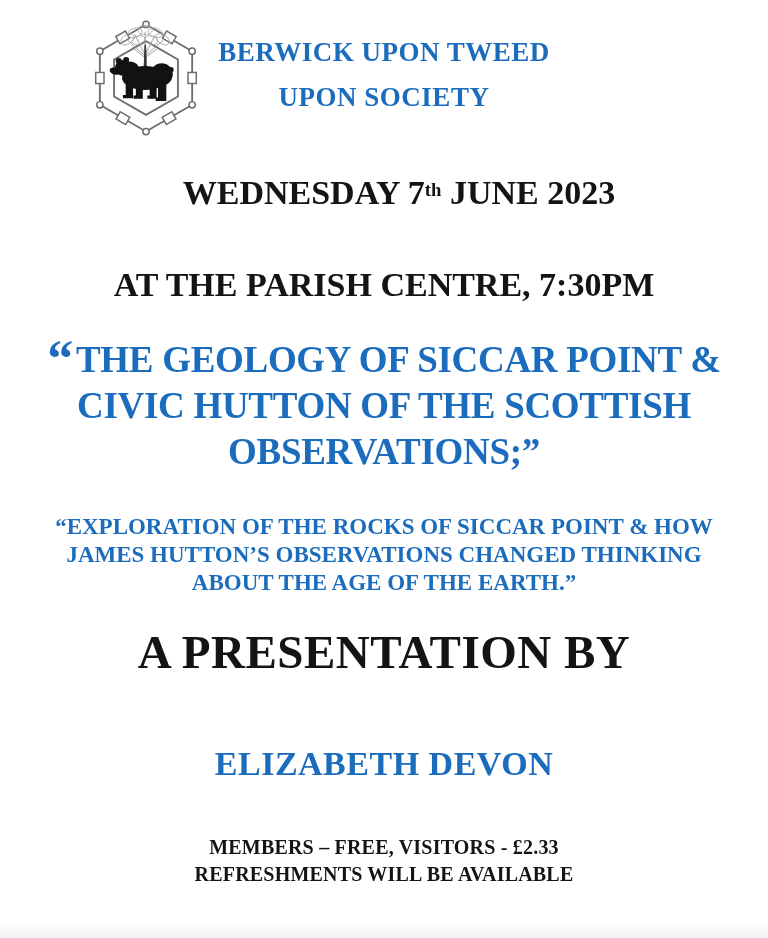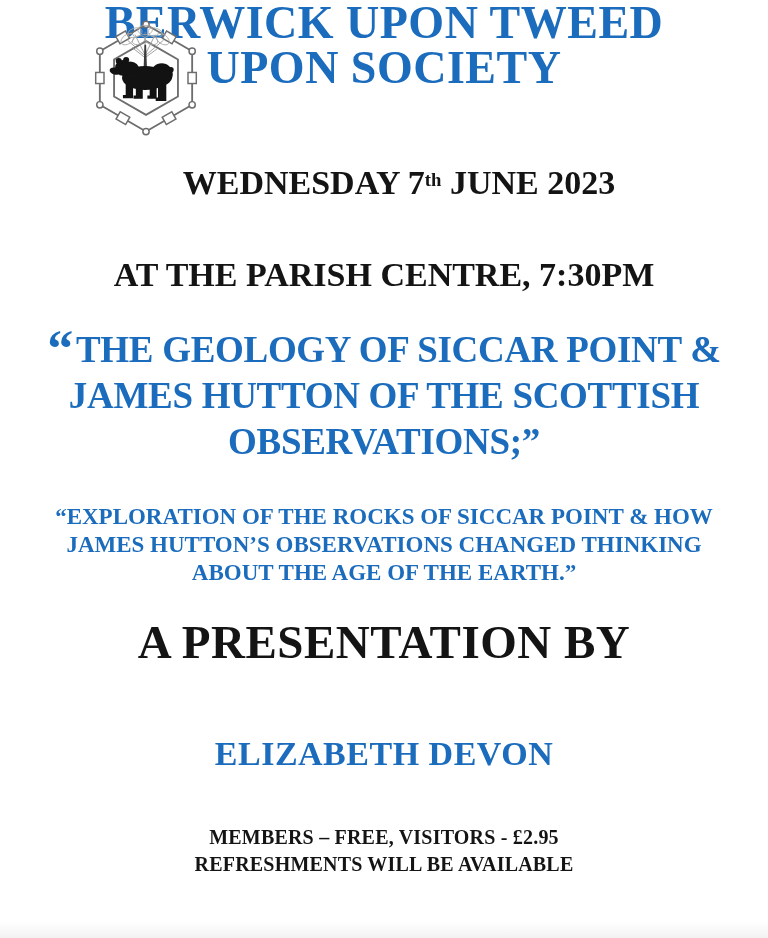--- a/index.html
+++ b/index.html
@@ -18,27 +18,28 @@
     text-align: center;
   }
   .logo {
     position: absolute;
     left: 86px; top: 10px;
     width: 120px; height: 136px;
   }
   .logo svg { width: 100%; height: 100%; display: block; }
 
   .org-title {
-    color: #1b6cbc;
-    font-size: 46px;
+    padding-top: 30px;
+    color: #1b6cbc;
+    font-size: 27px;
     line-height: 45px;
     letter-spacing: 0.5px;
   }
   .date-line {
-    margin-top: 72px;
+    margin-top: 52px;
     color: #141414;
     font-size: 34px;
     line-height: 41px;
     padding-left: 30px;
   }
   .date-line sup {
     font-size: 0.55em;
     position: relative;
     top: -0.45em;
     vertical-align: baseline;
@@ -171,33 +172,33 @@
     <div>BERWICK UPON TWEED</div>
     <div>UPON SOCIETY</div>
   </div>
 
   <div class="date-line"><span>WEDNESDAY 7</span><sup>th</sup><span> JUNE 2023</span></div>
 
   <div class="venue-line">AT THE PARISH CENTRE, 7:30PM</div>
 
   <div class="talk-title">
     <div><span class="open-quote">“</span><span>THE GEOLOGY OF SICCAR POINT &amp;</span></div>
-    <div>JAMES HUTTON OF THE SCOTTISH</div>
+    <div>CIVIC HUTTON OF THE SCOTTISH</div>
     <div>OBSERVATIONS;”</div>
   </div>
 
   <div class="talk-subtitle">
     <div>“EXPLORATION OF THE ROCKS OF SICCAR POINT &amp; HOW</div>
     <div>JAMES HUTTON’S OBSERVATIONS CHANGED THINKING</div>
     <div>ABOUT THE AGE OF THE EARTH.”</div>
   </div>
 
   <div class="presentation-line">A PRESENTATION BY</div>
 
   <div class="speaker-line">ELIZABETH DEVON</div>
 
   <div class="footer-lines">
-    <div>MEMBERS – FREE, VISITORS - £2.95</div>
+    <div>MEMBERS – FREE, VISITORS - £2.33</div>
     <div>REFRESHMENTS WILL BE AVAILABLE</div>
   </div>
 
   <div class="bottom-edge"></div>
 </div>
 
 </body></html>

